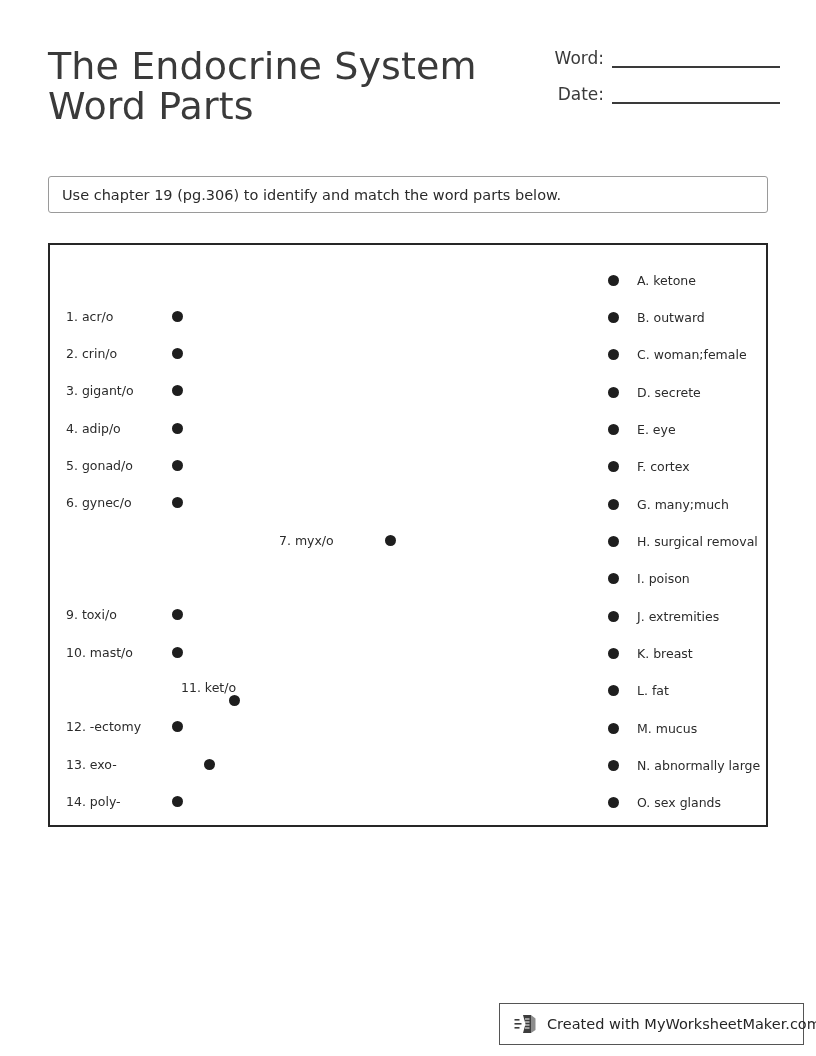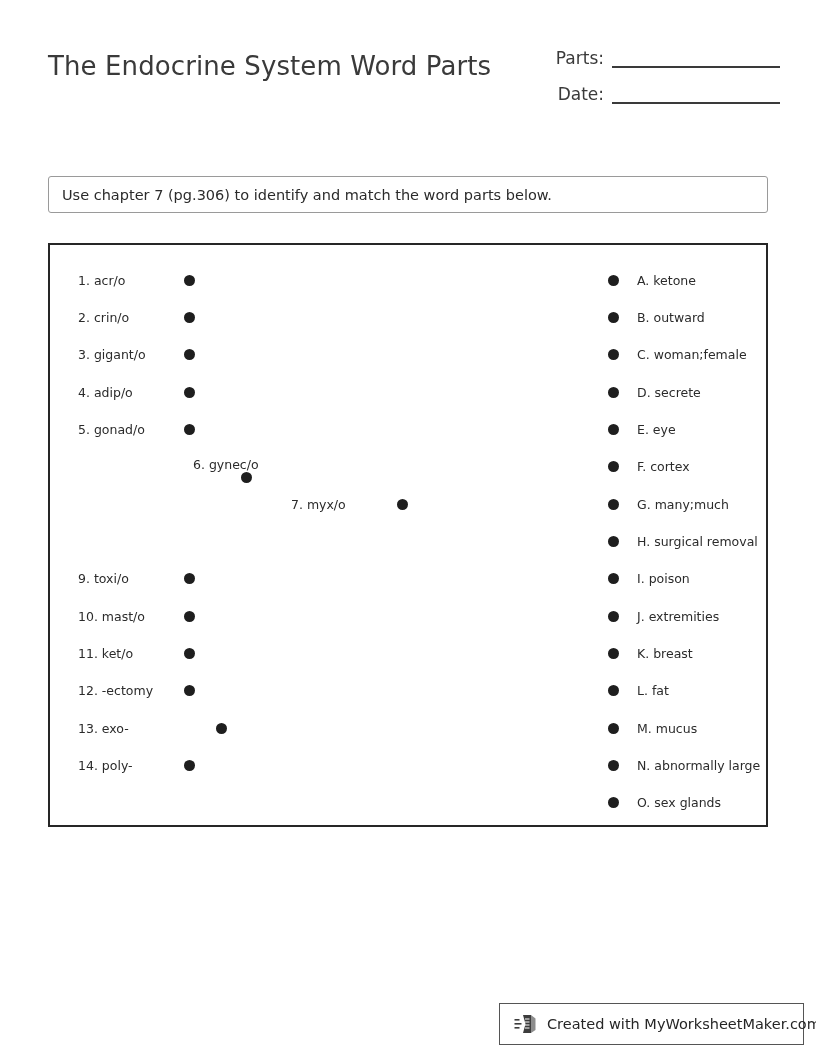--- a/index.html
+++ b/index.html
@@ -21,21 +21,21 @@
     position: absolute;
     left: 0; top: 0;
     width: 816px;
     height: 150px;
   }
   #worksheet-title {
     position: absolute;
     left: 48px;
     top: 46px;
     width: 450px;
-    font-size: 26px;
+    font-size: 38px;
     line-height: 40px;
     font-weight: 400;
     color: #3a3a3a;
     letter-spacing: 0.1px;
   }
   #namedate-block { position: absolute; left: 500px; top: 48px; width: 280px; }
   .nd-label {
     font-size: 17px;
     color: #3a3a3a;
     white-space: nowrap;
@@ -84,21 +84,21 @@
   #matching-inner {
     position: relative;
     width: 100%;
     height: 100%;
   }
   .match-column {
     position: absolute;
     top: 0;
     height: 100%;
   }
-  #left-column  { left: 12px;   width: 360px; }
+  #left-column  { left: 0px;   width: 360px; margin-top: 36px; }
   #right-column { left: 360px; width: 356px; }
 
   .match-row {
     position: absolute;
     display: flex;
     align-items: center;
     height: 20px;
   }
   #left-column  .match-row { left: 16px;  width: 330px; }
   #right-column .match-row { left: 198px; width: 300px; }
@@ -147,33 +147,33 @@
 </style>
 </head>
 <body>
 
 <div id="header">
 
   <div id="worksheet-title">The Endocrine System Word Parts</div>
 
   <div id="namedate-block">
     <div id="name-row" class="nd-wrap">
-      <span class="nd-label">Parts:</span>
+      <span class="nd-label">Word:</span>
       <span class="nd-line"></span>
     </div>
     <div id="date-row" class="nd-wrap">
       <span class="nd-label">Date:</span>
       <span class="nd-line"></span>
     </div>
   </div>
 
 </div>
 
 <div id="instruction-box">
-  <span id="instruction-text">Use chapter 7 (pg.306) to identify and match the word parts below.</span>
+  <span id="instruction-text">Use chapter 19 (pg.306) to identify and match the word parts below.</span>
 </div>
 
 <div id="matching-box">
   <div id="matching-inner">
     <div id="left-column" class="match-column">
         <div class="match-row" style="top: 25px;">
           <span class="row-label">1. acr/o</span>
           <span class="dot" style="background: rgb(30, 30, 30);"></span>
         </div>
         <div class="match-row" style="top: 62.35px;">
@@ -185,37 +185,37 @@
           <span class="dot" style="background: rgb(30, 30, 30);"></span>
         </div>
         <div class="match-row" style="top: 137.05px;">
           <span class="row-label">4. adip/o</span>
           <span class="dot" style="background: rgb(30, 30, 30);"></span>
         </div>
         <div class="match-row" style="top: 174.4px;">
           <span class="row-label">5. gonad/o</span>
           <span class="dot" style="background: rgb(30, 30, 30);"></span>
         </div>
-        <div class="match-row" style="top: 211.75px; flex-direction: column;">
+        <div class="match-row" style="top: 211.75px;">
           <span class="row-label">6. gynec/o</span>
           <span class="dot" style="background: rgb(30, 30, 30);"></span>
         </div>
         <div class="match-row" style="top: 249.1px; justify-content: flex-end;">
           <span class="row-label">7. myx/o</span>
           <span class="dot" style="background: rgb(30, 30, 30);"></span>
         </div>
         <div class="match-row" style="top: 323.8px;">
           <span class="row-label">9. toxi/o</span>
           <span class="dot" style="background: rgb(30, 30, 30);"></span>
         </div>
         <div class="match-row" style="top: 361.15px;">
           <span class="row-label">10. mast/o</span>
           <span class="dot" style="background: rgb(30, 30, 30);"></span>
         </div>
-        <div class="match-row" style="top: 398.5px;">
+        <div class="match-row" style="top: 398.5px; flex-direction: column;">
           <span class="row-label">11. ket/o</span>
           <span class="dot" style="background: rgb(30, 30, 30);"></span>
         </div>
         <div class="match-row" style="top: 435.85px;">
           <span class="row-label">12. -ectomy</span>
           <span class="dot" style="background: rgb(30, 30, 30);"></span>
         </div>
         <div class="match-row" style="top: 473.2px; gap: 32px;">
           <span class="row-label">13. exo-</span>
           <span class="dot" style="background: rgb(30, 30, 30);"></span>

